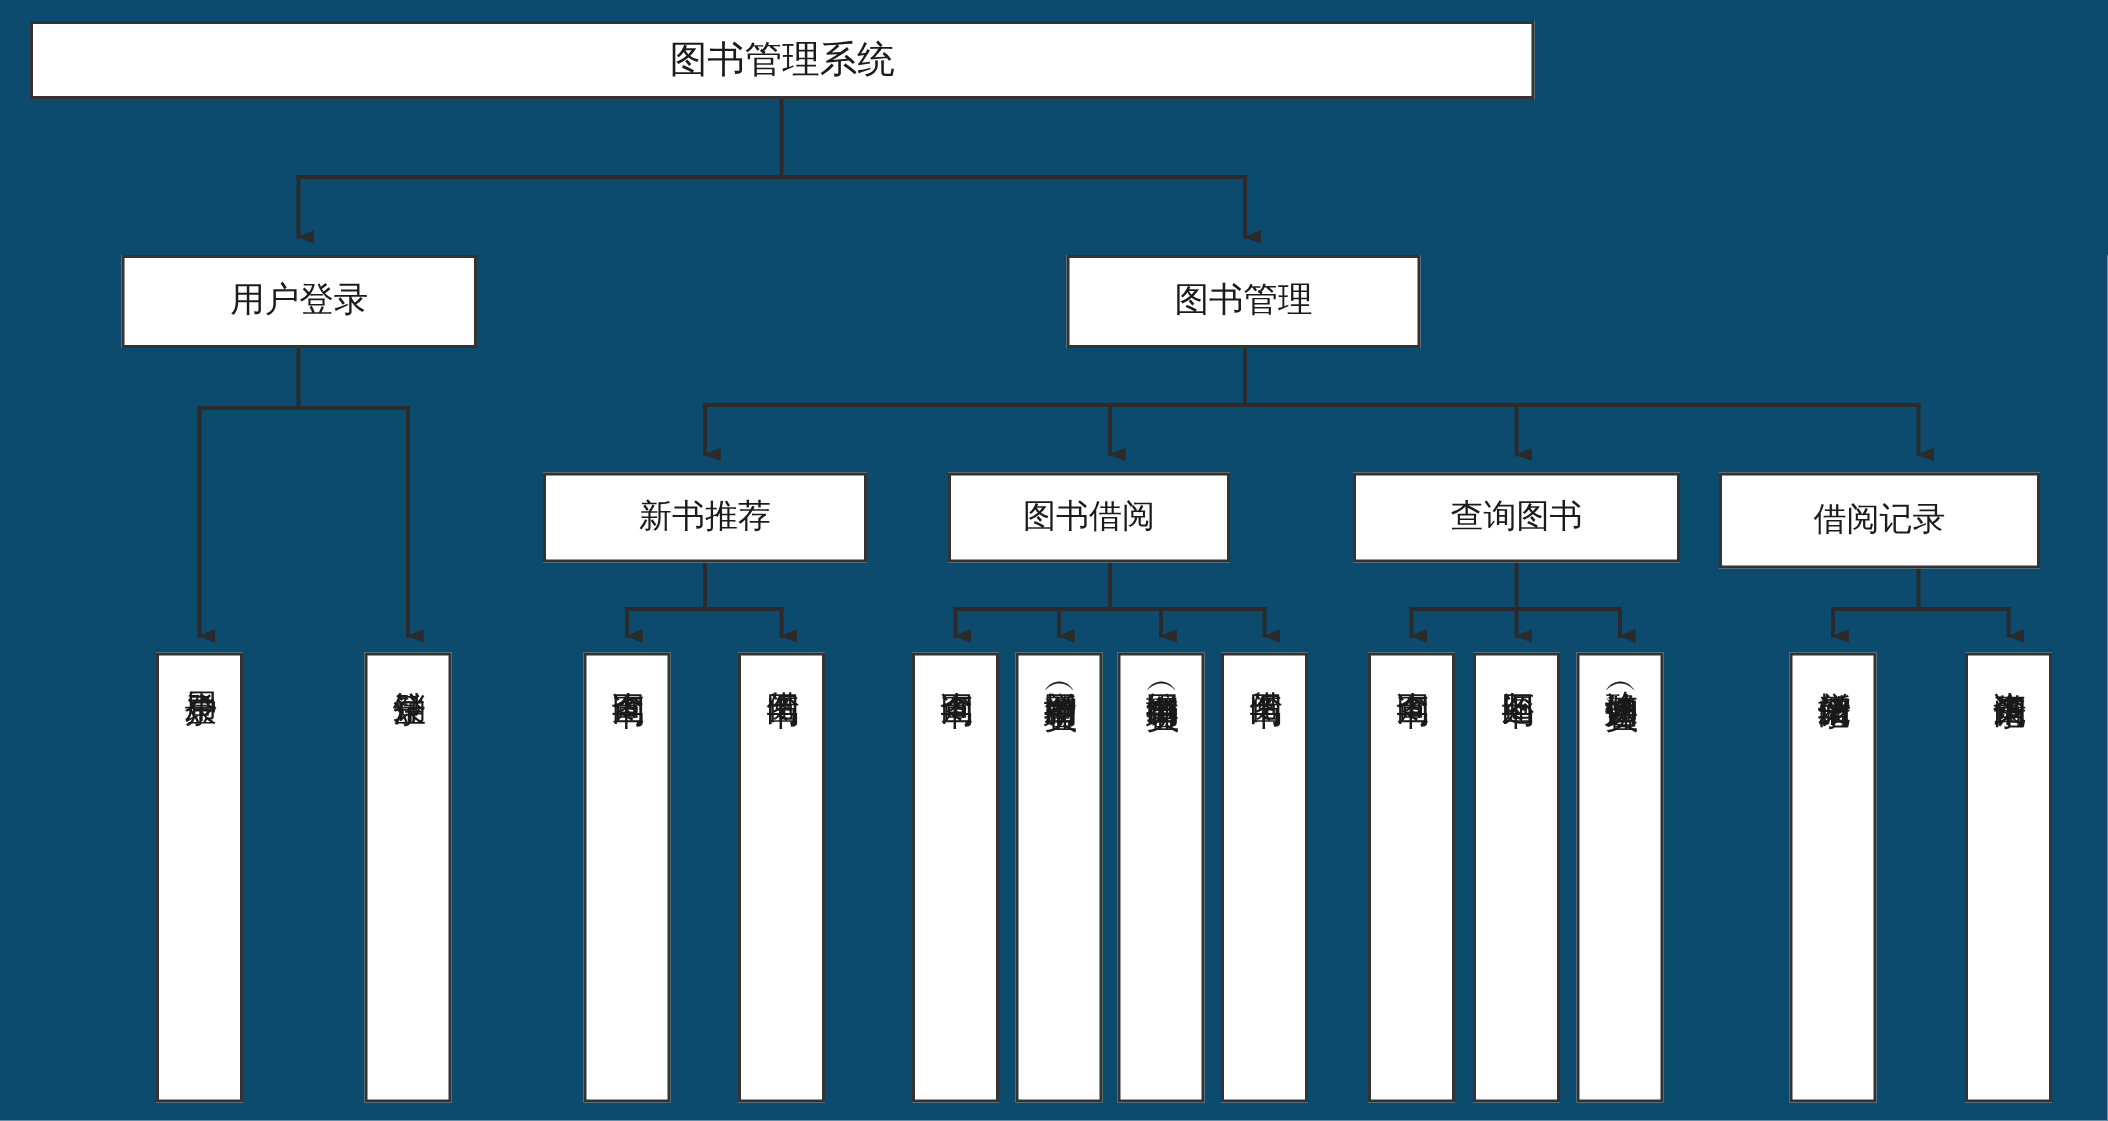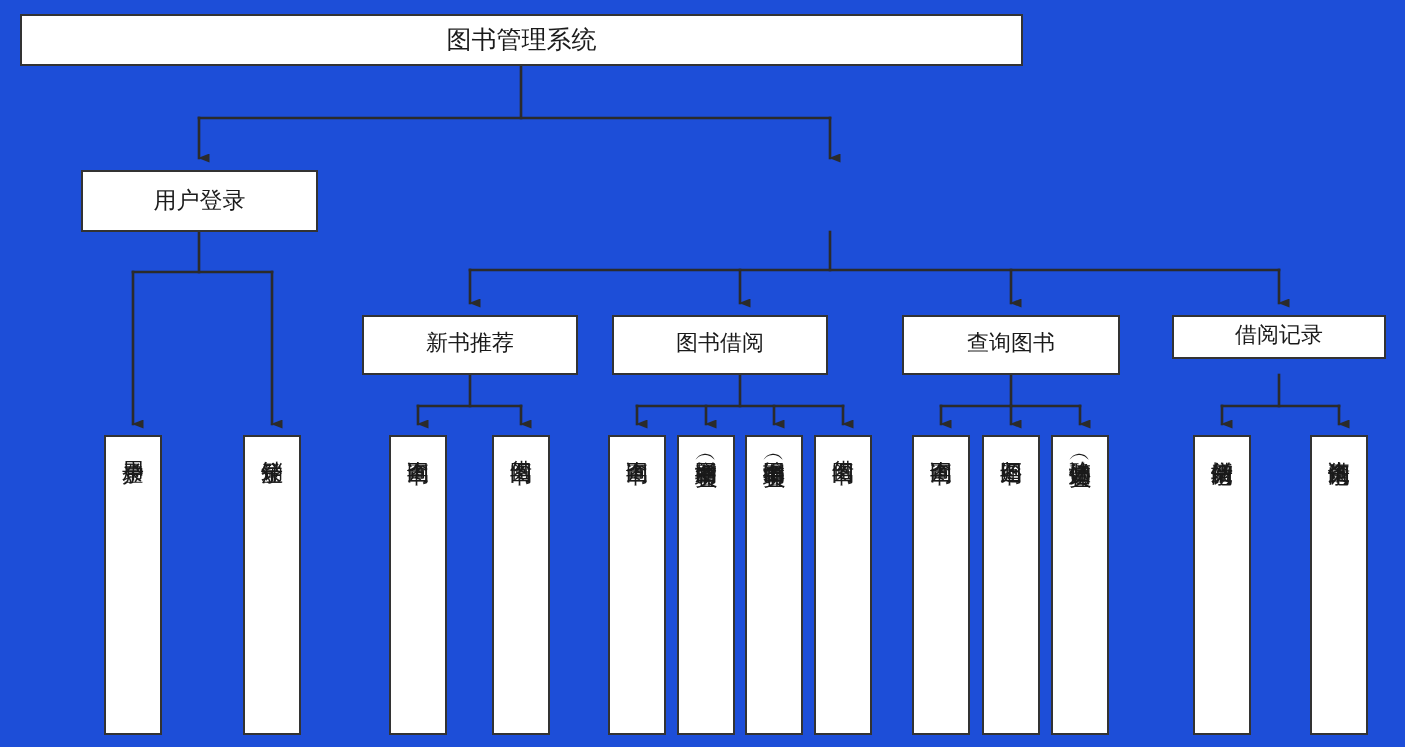--- a/index.html
+++ b/index.html
@@ -11,21 +11,21 @@
     width: 1405px;
     height: 747px;
     font-family: "DejaVu Sans", "Liberation Sans", sans-serif;
     overflow: hidden;
     position: relative;
   }
   #diagram-root {
     position: relative;
     width: 1405px;
     height: 747px;
-    background: #1d4ed8;
+    background: #0c4a6e;
   }
   svg#connector-layer {
     position: absolute;
     left: 0;
     top: 0;
     width: 1405px;
     height: 747px;
   }
   .node {
     position: absolute;
@@ -38,21 +38,21 @@
     overflow: hidden;
   }
   .node-label {
     color: #1a1a1a;
     line-height: 1.18;
     text-align: center;
     white-space: nowrap;
   }
   .node.level-0 .node-label { font-size: 25px; }
   .node.level-1 .node-label { font-size: 23px; }
-  .node.level-2 .node-label { font-size: 22px; font-family: Liberation Mono, monospace; }
+  .node.level-2 .node-label { font-size: 22px; }
   .node.leaf {
     align-items: flex-start;
     padding-top: 6px;
   }
   .node.leaf .node-label {
     font-size: 22px;
     writing-mode: vertical-rl;
     text-orientation: upright;
     letter-spacing: 1px;
     line-height: 1.0;
@@ -124,34 +124,37 @@
   </svg>
 
   <div class="node level-0" style="left:20px; top:14px; width:1003px; height:52px;">
     <span class="node-label">图书管理系统</span>
   </div>
 
   <div class="node level-1" style="left:81px; top:170px; width:237px; height:62px;">
     <span class="node-label">用户登录</span>
   </div>
 
+  <div class="node level-1" style="left:711px; top:170px; width:236px; height:62px;">
+    <span class="node-label">图书管理</span>
+  </div>
 
   <div class="node level-2" style="left:362px; top:315px; width:216px; height:60px;">
     <span class="node-label">新书推荐</span>
   </div>
 
-  <div class="node level-2" style="left:612px; top:315px; width:216px; height:60px;">
+  <div class="node level-2" style="left:632px; top:315px; width:188px; height:60px;">
     <span class="node-label">图书借阅</span>
   </div>
 
   <div class="node level-2" style="left:902px; top:315px; width:218px; height:60px;">
     <span class="node-label">查询图书</span>
   </div>
 
-  <div class="node level-2" style="left:1172px; top:315px; width:214px; height:44px;">
+  <div class="node level-2" style="left:1146px; top:315px; width:214px; height:64px;">
     <span class="node-label">借阅记录</span>
   </div>
 
   <div class="node leaf" style="left:104px; top:435px; width:58px; height:300px;">
     <span class="node-label">用户登录</span>
   </div>
 
   <div class="node leaf" style="left:243px; top:435px; width:58px; height:300px;">
     <span class="node-label">注销登录</span>
   </div>

